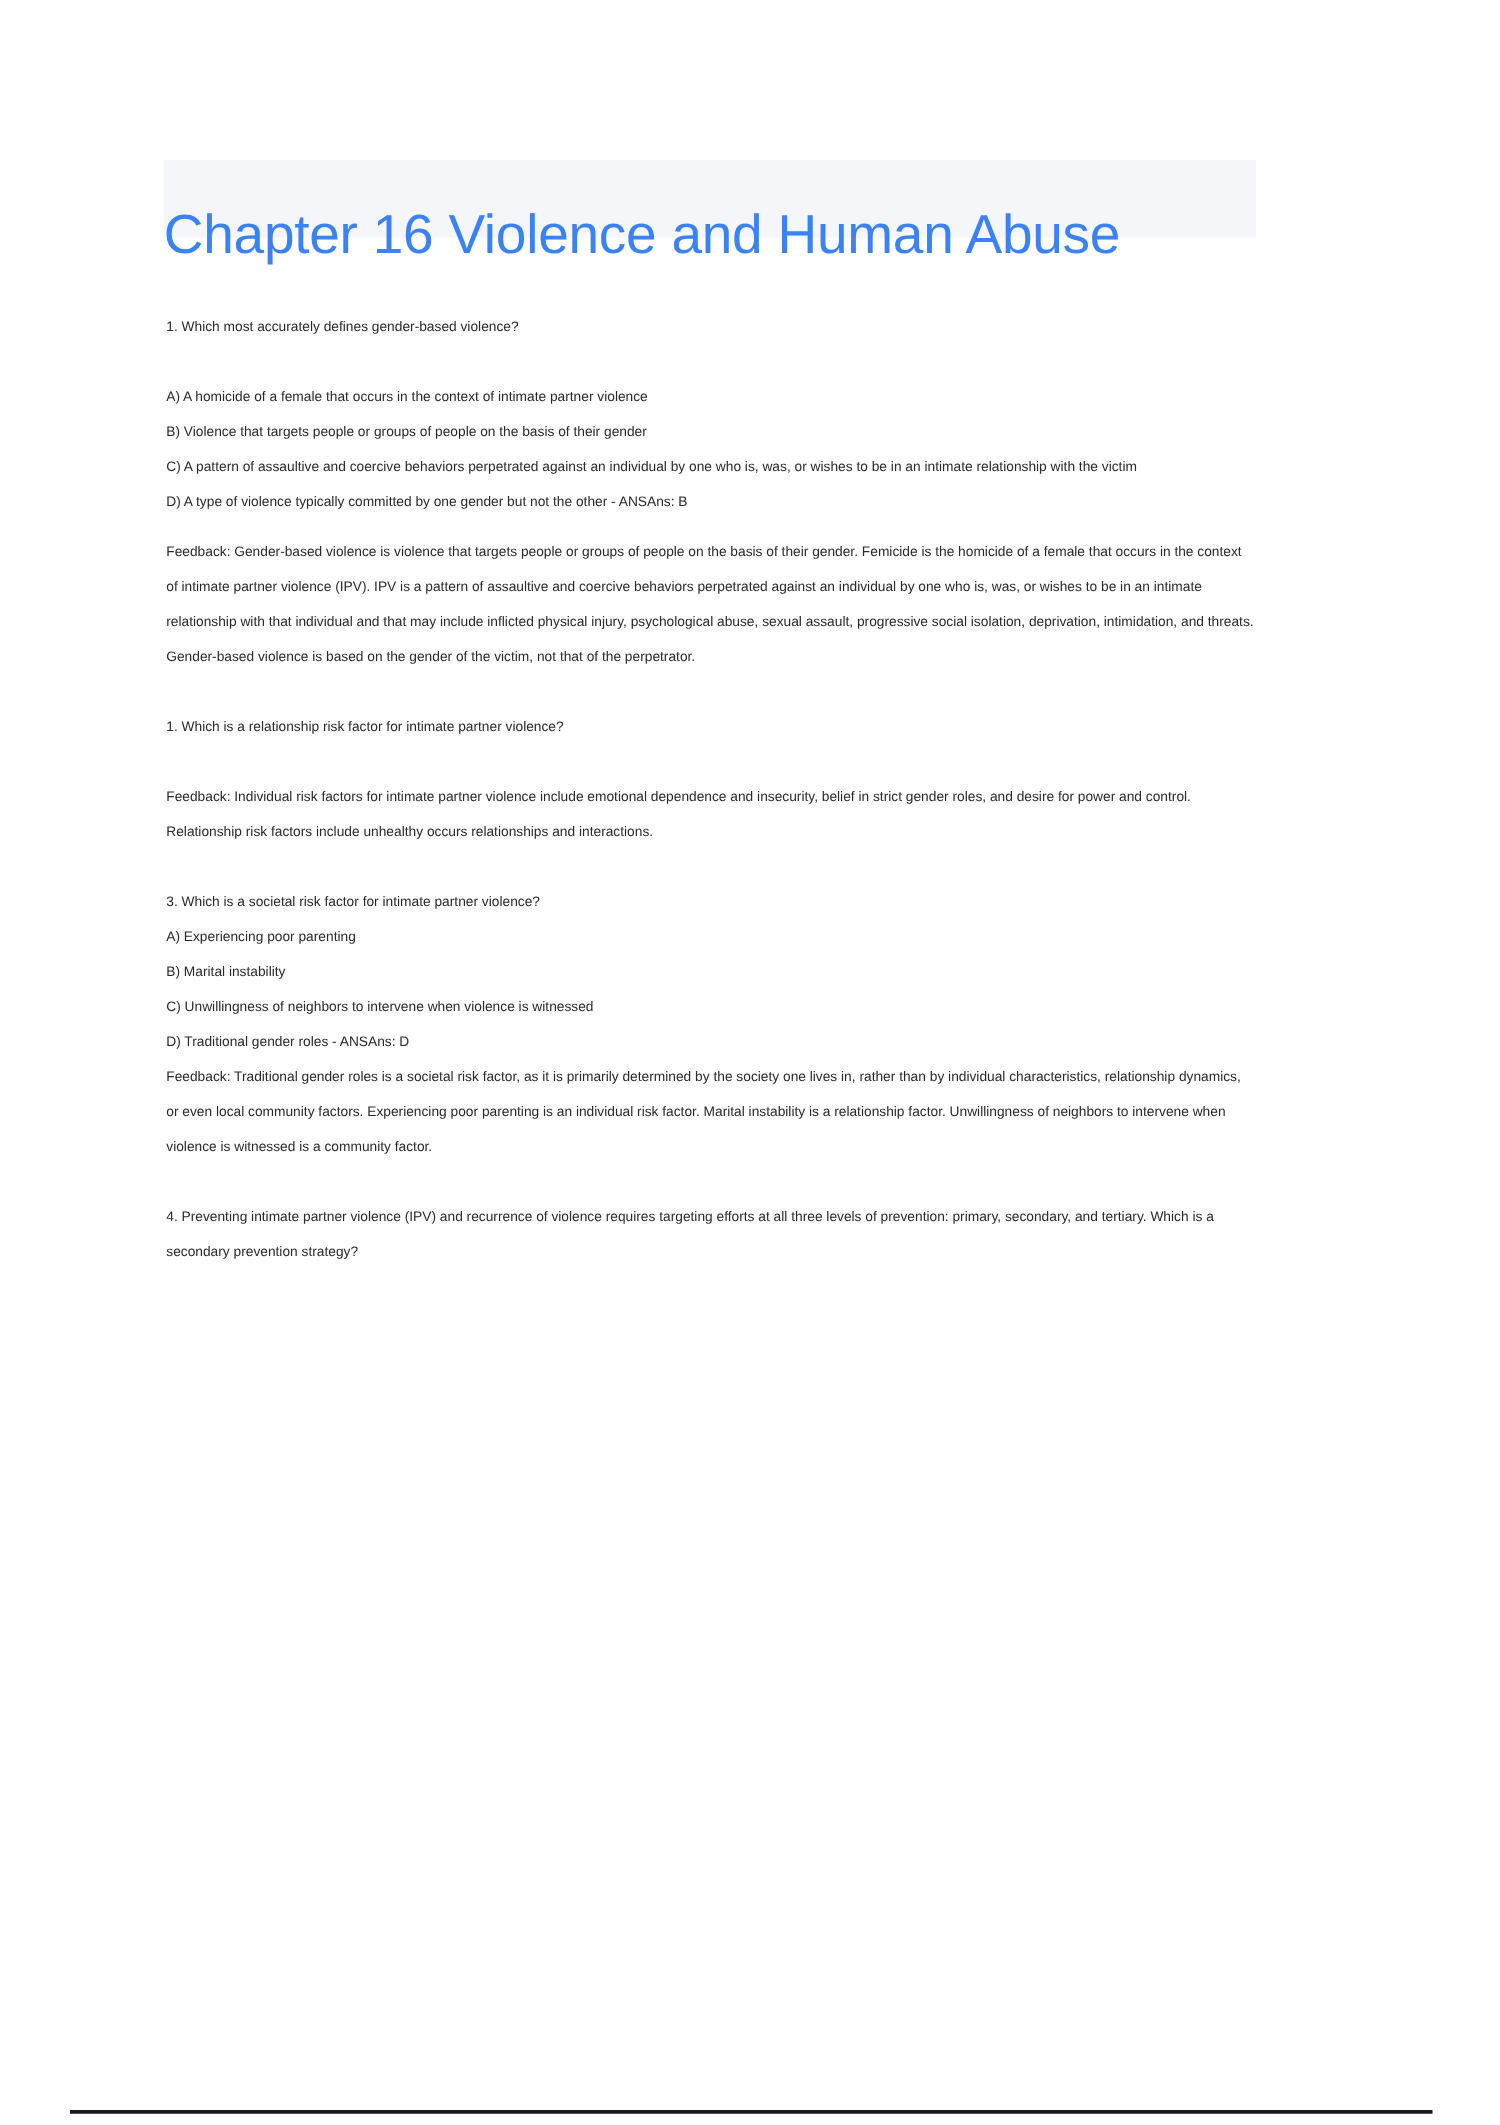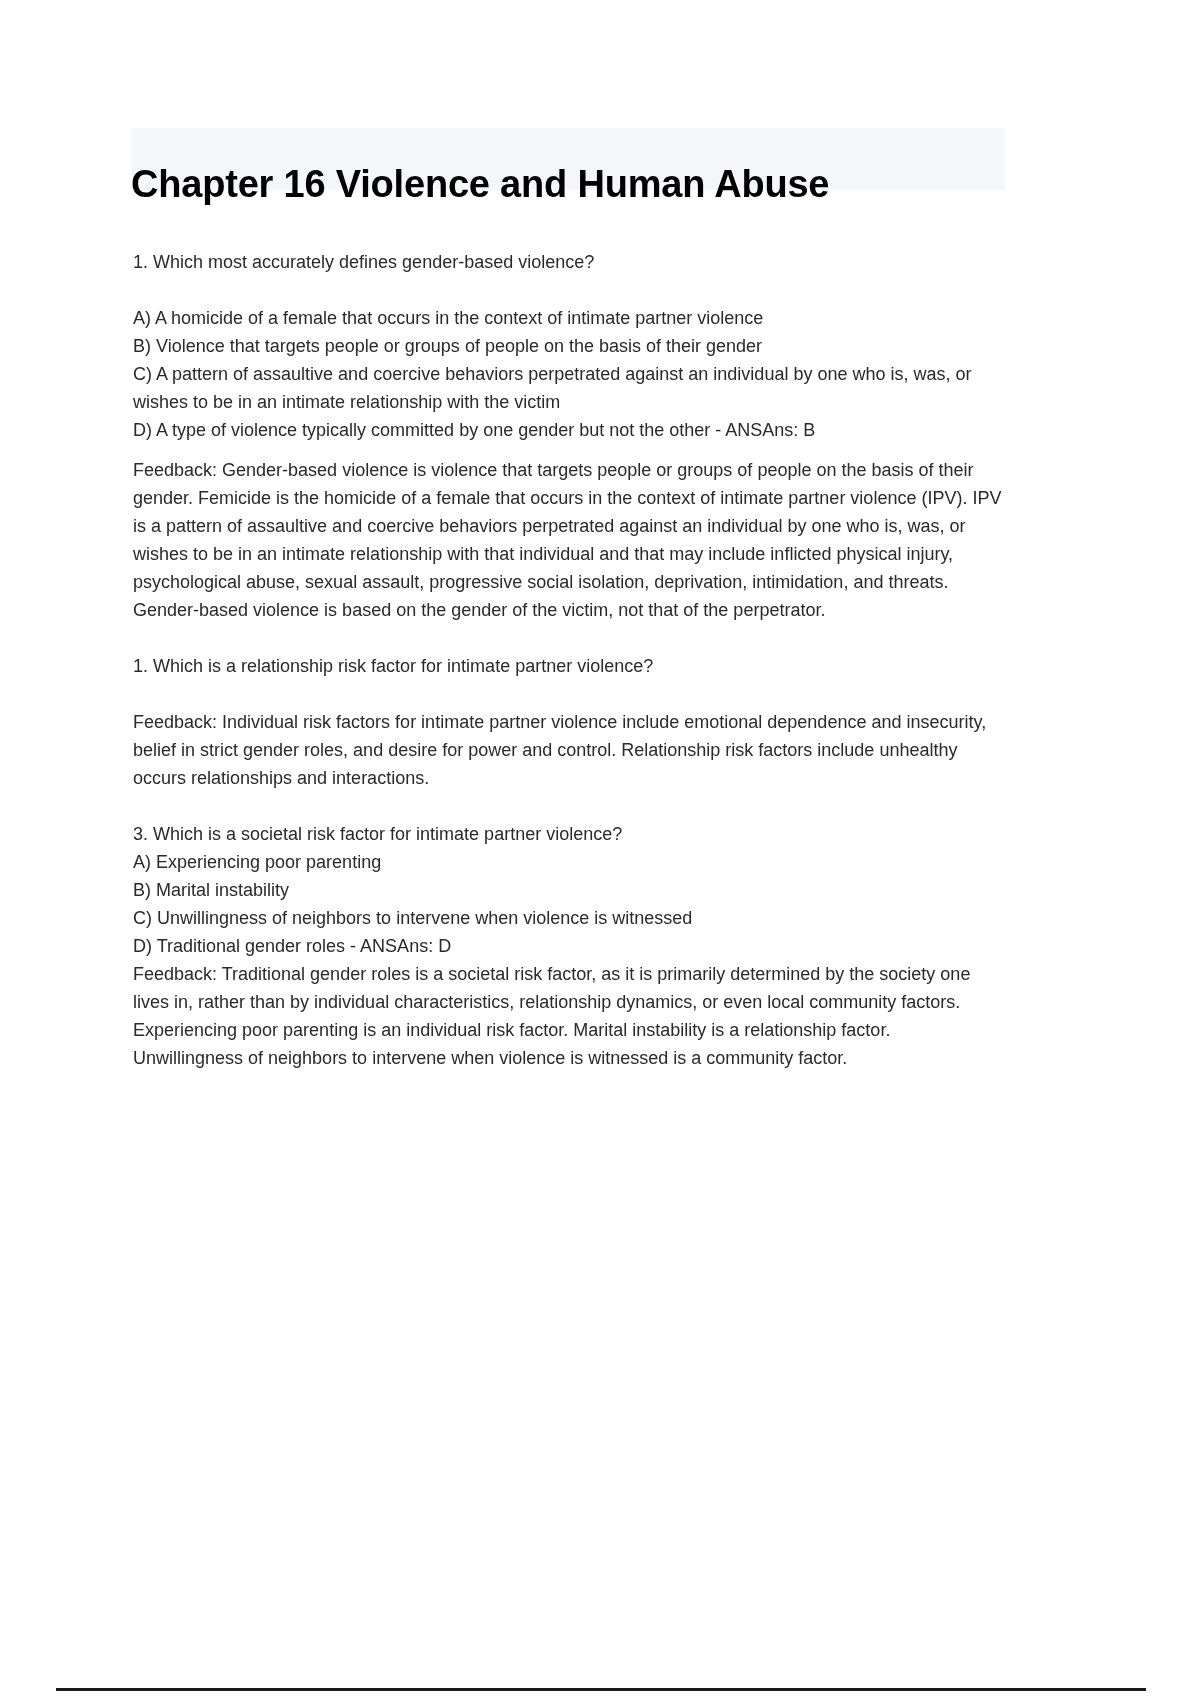--- a/index.html
+++ b/index.html
@@ -26,35 +26,35 @@
     top: 128px;
     width: 874px;
     height: 62px;
     background: #f5f6fa;
   }
   .doc-title {
     position: absolute;
     left: 131px;
     top: 133px;
     width: 900px;
-    font-size: 38px;
-    font-weight: bold;
-    color: #000000;
+    font-size: 44px;
+    font-weight: normal;
+    color: #3b82f6;
     letter-spacing: -0.2px;
     line-height: 52px;
     white-space: nowrap;
   }
   .content {
     position: absolute;
     left: 133px;
     top: 248px;
     width: 872px;
   }
   .para {
-    font-size: 18px;
+    font-size: 11px;
     line-height: 28px;
     color: #2a2a2a;
     margin: 0;
     text-align: left;
     white-space: pre-wrap;
     word-wrap: break-word;
   }
   .para + .para {
     margin-top: 12px;
   }
@@ -95,18 +95,19 @@
 
     <div class="block-gap"></div>
     <p class="para">3. Which is a societal risk factor for intimate partner violence?
 A) Experiencing poor parenting
 B) Marital instability
 C) Unwillingness of neighbors to intervene when violence is witnessed
 D) Traditional gender roles - ANSAns: D
 Feedback: Traditional gender roles is a societal risk factor, as it is primarily determined by the society one lives in, rather than by individual characteristics, relationship dynamics, or even local community factors. Experiencing poor parenting is an individual risk factor. Marital instability is a relationship factor. Unwillingness of neighbors to intervene when violence is witnessed is a community factor.</p>
 
     <div class="block-gap"></div>
+    <p class="para">4. Preventing intimate partner violence (IPV) and recurrence of violence requires targeting efforts at all three levels of prevention: primary, secondary, and tertiary. Which is a secondary prevention strategy?</p>
 
   </div>
 
   <div class="footer-rule"></div>
 
 </div>
 
 </body></html>

